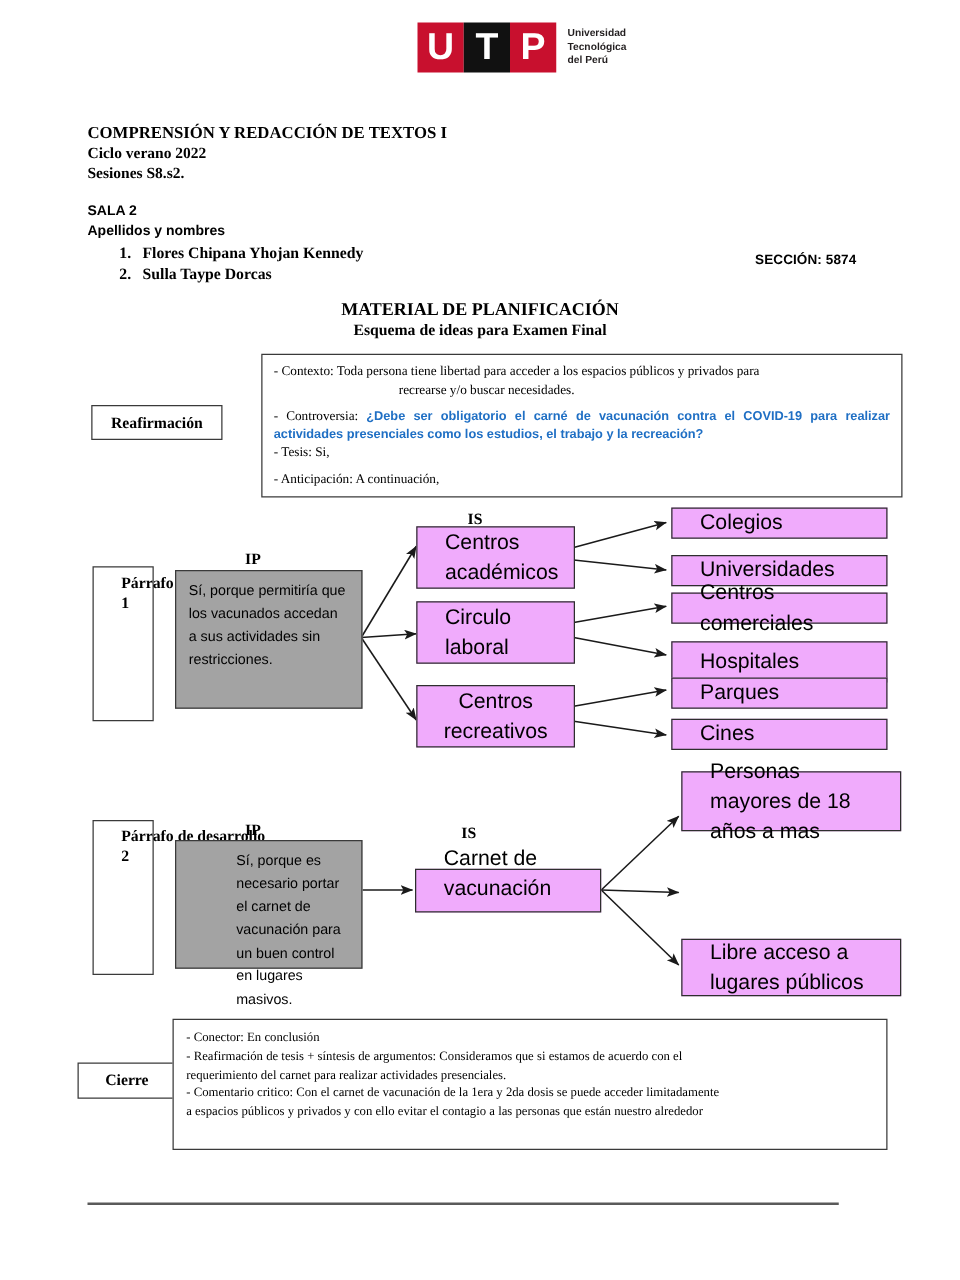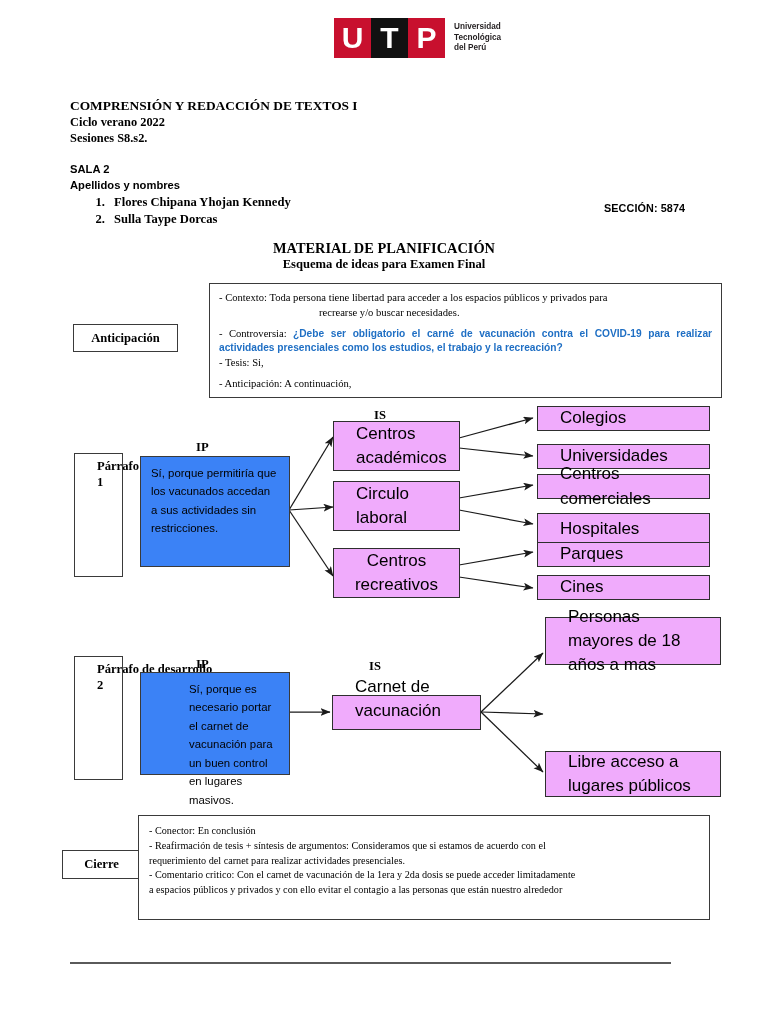--- a/index.html
+++ b/index.html
@@ -196,21 +196,21 @@
     position: absolute;
     font-family: "Liberation Serif", serif;
     font-weight: bold;
     font-size: 12.6px;
     z-index: 3;
   }
   .content-box {
     position: absolute;
     border: 1.4px solid #3a3a3a;
     box-sizing: border-box;
-    background: #3b82f6;
+    background: #a3a3a3;
     font-family: "Liberation Sans", sans-serif;
     font-size: 11.4px;
     line-height: 1.62;
     padding: 7px 10px;
     z-index: 2;
   }
   .node-box {
     position: absolute;
     border: 1.5px solid #2e2e2e;
     box-sizing: border-box;
@@ -310,21 +310,21 @@
   <ol class="names">
     <li>Flores Chipana Yhojan Kennedy</li>
     <li>Sulla Taype Dorcas</li>
   </ol>
   <div class="seccion">SECCIÓN: 5874</div>
 
   <div class="doc-title">MATERIAL DE PLANIFICACIÓN</div>
   <div class="doc-sub">Esquema de ideas para Examen Final</div>
 
   <div class="box label-box" id="intro-label" style="left:73px; top:324px; width:105px; height:28px;">
-    <span>Anticipación</span>
+    <span>Reafirmación</span>
   </div>
 
   <div class="box" id="intro-box">
     <div class="intro-line">
       <span>- Contexto: Toda persona tiene libertad para acceder a los espacios públicos y privados para</span>
       <span class="intro-indent">recrearse y/o buscar necesidades.</span>
     </div>
     <div class="intro-line intro-just">
       <span>- Controversia:</span>
       <span class="controversia">¿Debe ser obligatorio el carné de vacunación contra el COVID-19 para realizar actividades presenciales como los estudios, el trabajo y la recreación?</span>

